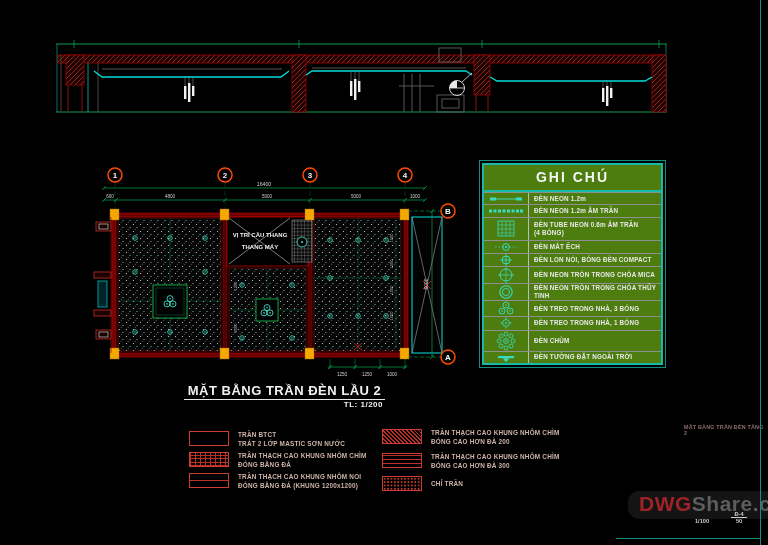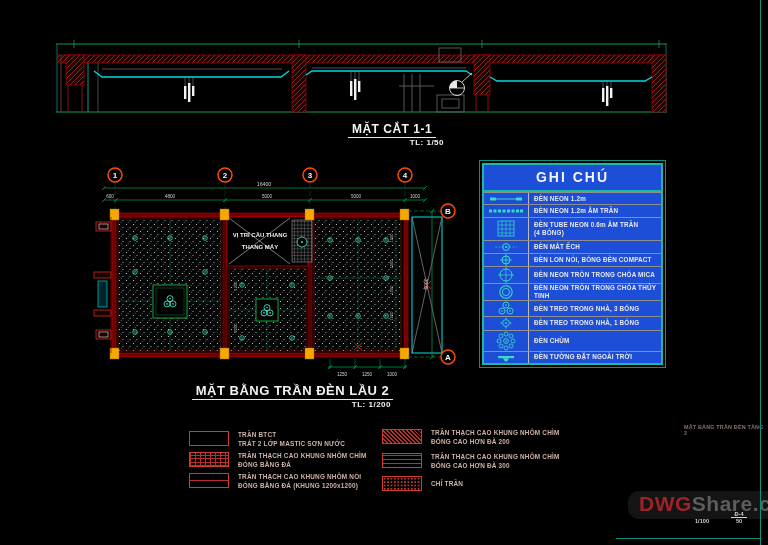--- a/index.html
+++ b/index.html
@@ -8,21 +8,21 @@
   .abs{position:absolute;}
   svg text{font-family:"Liberation Sans",sans-serif;}
 
   
   .dwg-title{font-weight:bold;color:#f2f2f2;text-align:center;letter-spacing:.5px;}
   .dwg-title .t{display:inline-block;border-bottom:1.6px solid #e8e8e8;padding:0 4px 1px 4px;}
   .dwg-title .s{display:block;font-weight:bold;text-align:right;}
 
   
   #legend{left:482px;top:163px;width:181px;height:202px;border:2px solid #18b9a6;
-          outline:1px solid #0e8f80;outline-offset:2px;background:#1d4ed8;display:flex;flex-direction:column;box-sizing:border-box;}
+          outline:1px solid #0e8f80;outline-offset:2px;background:#4d7c0f;display:flex;flex-direction:column;box-sizing:border-box;}
   #legend .hdr{height:26px;border-bottom:2px solid #18b9a6;display:flex;align-items:center;justify-content:center;
           font-size:14px;font-weight:bold;color:#f5f5f5;letter-spacing:2px;}
   #legend .lrow{display:flex;align-items:center;border-top:1px solid #8f8f8f;box-sizing:border-box;}
   #legend .lrow:first-of-type{border-top:none;}
   #legend .ic{width:44px;min-width:44px;align-self:stretch;border-right:1px solid #bbb;display:flex;align-items:center;justify-content:center;}
   #legend .lb{font-size:6.3px;font-weight:bold;color:#e9e9e9;line-height:8px;padding-left:5px;letter-spacing:.2px;}
 
   
   .mat-row{position:absolute;display:flex;align-items:flex-start;}
   .sw{width:38px;height:13px;border:1.2px solid #cf3b30;background:#000;flex:none;}
@@ -132,24 +132,20 @@
     </g>
 
     <g>
       <circle cx="403" cy="52" r="7.5" fill="none" stroke="#e8e8e8" stroke-width=".9"></circle>
       <line x1="395.5" y1="52" x2="410.5" y2="52" stroke="#e8e8e8" stroke-width=".8"></line>
       <path d="M403,52 L403,44.5 A7.5,7.5 0 0 0 395.5,52 Z" fill="#e8e8e8"></path>
       <line x1="408" y1="46" x2="418" y2="37" stroke="#e8e8e8" stroke-width=".8"></line>
     </g>
   </svg>
 
-  <div class="abs dwg-title" style="left:322px;top:122px;width:140px;font-size:12px">
-    <span class="t">MẶT CẮT 1-1</span>
-    <span class="s" style="font-size:8px;padding-right:18px">TL: 1/50</span>
-  </div>
 
   <svg class="abs" style="left:90px;top:160px" width="385" height="222" viewBox="0 0 385 222">
     <defs>
       <pattern id="dotsHatch" width="7" height="7" patternUnits="userSpaceOnUse">
         <rect width="7" height="7" fill="#060606"></rect>
         <circle cx="1.5" cy="1.5" r=".6" fill="#d6d6d6"></circle>
         <circle cx="5" cy="4.5" r=".55" fill="#8fd9c4"></circle>
         <circle cx="3.2" cy="6.2" r=".45" fill="#a9a9a9"></circle>
       </pattern>
       <pattern id="gridHatch" width="3.4" height="3.4" patternUnits="userSpaceOnUse">
@@ -343,21 +339,21 @@
           <line x1="263" y1="209" x2="267" y2="205"></line>
         <line x1="288" y1="209" x2="292" y2="205"></line>
           <line x1="313" y1="209" x2="317" y2="205"></line>
       </g>
       <text x="252" y="216" font-size="4.6" fill="#cfcfcf" text-anchor="middle">1250</text>
       <text x="277" y="216" font-size="4.6" fill="#cfcfcf" text-anchor="middle">1250</text>
       <text x="302" y="216" font-size="4.6" fill="#cfcfcf" text-anchor="middle">1000</text>
     </g>
   </svg>
 
-  <div class="abs dwg-title" style="left:180px;top:383px;width:225px;font-size:13px">
+  <div class="abs dwg-title" style="left:172px;top:383px;width:225px;font-size:13px">
     <span class="t">MẶT BẰNG TRẦN ĐÈN LẦU 2</span>
     <span class="s" style="font-size:8px;padding-right:14px">TL: 1/200</span>
   </div>
 
   <div id="legend" class="abs">
     <div class="hdr">GHI CHÚ</div>
 
     <div class="lrow" style="height:13px">
       <span class="ic">
         <svg width="32" height="8">

